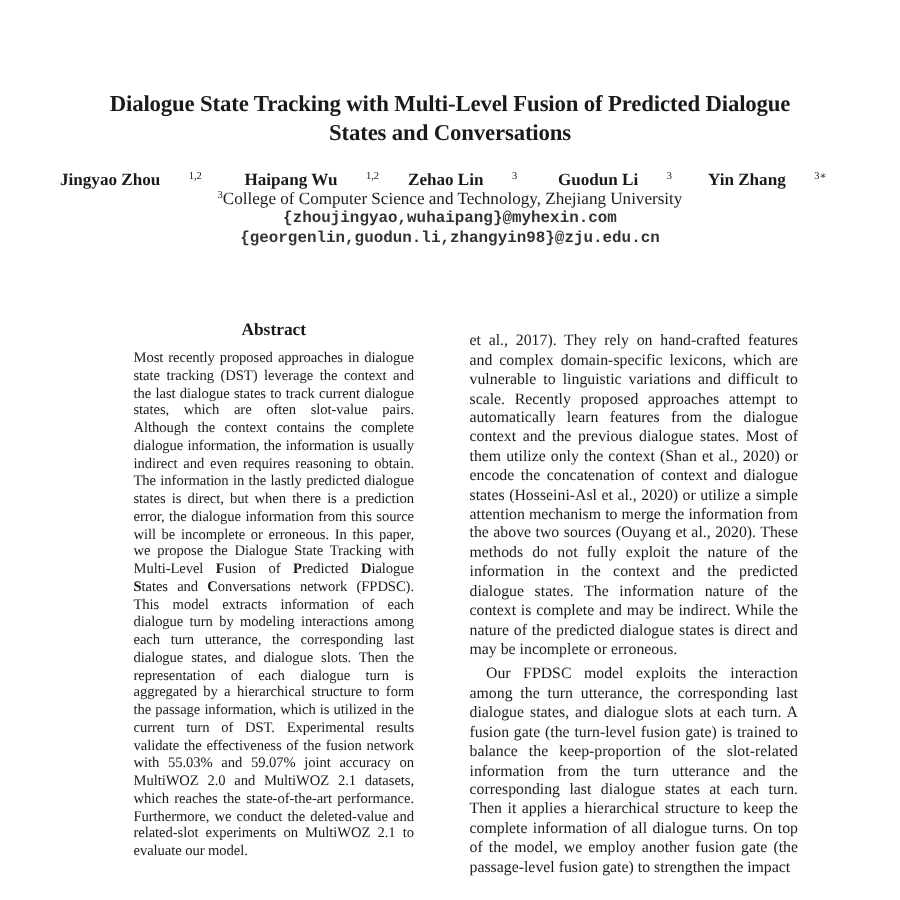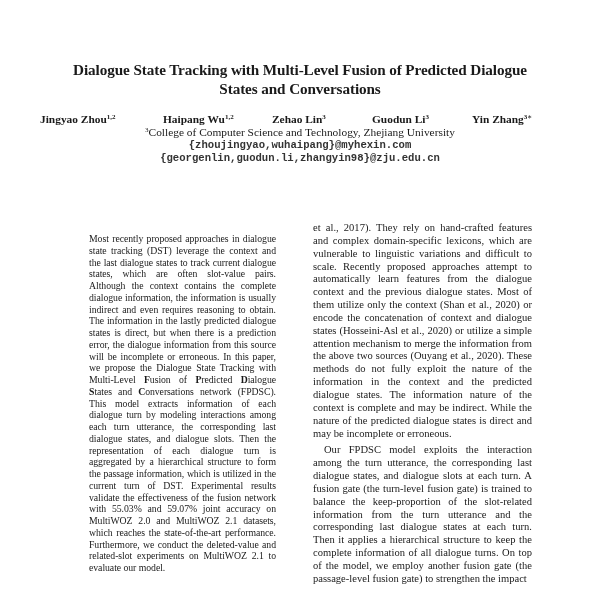--- a/index.html
+++ b/index.html
@@ -13,21 +13,21 @@
   .title {
     position: absolute; left: 60px; top: 60px; width: 480px;
     text-align: center; font-weight: bold; font-size: 15.2px; line-height: 19px;
     letter-spacing: -0.1px;
   }
   .authors {
     position: absolute; left: 60px; top: 110px; width: 480px; height: 14px;
     font-weight: bold; font-size: 11.4px; line-height: 14px;
   }
   .author { position: absolute; top: 0; white-space: nowrap; }
-  .author sup { font-size: 7px; font-weight: bold; vertical-align: 4px; }
+  .author sup { font-size: 7px; font-weight: normal; vertical-align: 4px; margin-left: 19px; }
   .affils {
     position: absolute; left: 60px; top: 124px; width: 480px;
     text-align: center; font-size: 11.4px; line-height: 13.2px;
   }
   .affils sup { font-size: 7px; vertical-align: 4px; }
   .email { font-family: "Liberation Mono", "DejaVu Sans Mono", monospace; font-size: 10.6px; color: #333; font-weight: bold; }
   .abstract-heading {
     position: absolute; left: 89px; top: 213px; width: 187px;
     text-align: center; font-weight: bold; font-size: 11.6px; line-height: 14px;
   }
@@ -63,20 +63,21 @@
     <span class="author" style="left:312px"><span>Guodun Li</span><sup>3</sup></span>
     <span class="author" style="left:412px"><span>Yin Zhang</span><sup>3∗</sup></span>
   </div>
 
   <div class="affils">
     <div><sup>3</sup><span>College of Computer Science and Technology, Zhejiang University</span></div>
     <div class="email">{zhoujingyao,wuhaipang}@myhexin.com</div>
     <div class="email">{georgenlin,guodun.li,zhangyin98}@zju.edu.cn</div>
   </div>
 
+  <div class="abstract-heading">Abstract</div>
 
   <div class="abstract-body"><span>Most recently proposed approaches in dialogue state tracking (DST) leverage the context and the last dialogue states to track current dialogue states, which are often slot-value pairs. Although the context contains the complete dialogue information, the information is usually indirect and even requires reasoning to obtain. The information in the lastly predicted dialogue states is direct, but when there is a prediction error, the dialogue information from this source will be incomplete or erroneous. In this paper, we propose the Dialogue State Tracking with Multi-Level </span><b>F</b><span>usion of </span><b>P</b><span>redicted </span><b>D</b><span>ialogue </span><b>S</b><span>tates and </span><b>C</b><span>onversations</span><span> network (FPDSC). This model extracts information of each dialogue turn by modeling interactions among each turn utterance, the corresponding last dialogue states, and dialogue slots. Then the representation of each dialogue turn is aggregated by a hierarchical structure to form the passage information, which is utilized in the current turn of DST. Experimental results validate the effectiveness of the fusion network with 55.03% and 59.07% joint accuracy on MultiWOZ 2.0 and MultiWOZ 2.1 datasets, which reaches the state-of-the-art performance. Furthermore, we conduct the deleted-value and related-slot experiments on MultiWOZ 2.1 to evaluate our model.</span></div>
 
   <div class="section-heading"><span class="num">1</span><span>Introduction</span></div>
 
   <div class="right-col">
     <p>et al., 2017). They rely on hand-crafted features and complex domain-specific lexicons, which are vulnerable to linguistic variations and difficult to scale. Recently proposed approaches attempt to automatically learn features from the dialogue context and the previous dialogue states. Most of them utilize only the context (Shan et al., 2020) or encode the concatenation of context and dialogue states (Hosseini-Asl et al., 2020) or utilize a simple attention mechanism to merge the information from the above two sources (Ouyang et al., 2020). These methods do not fully exploit the nature of the information in the context and the predicted dialogue states. The information nature of the context is complete and may be indirect. While the nature of the predicted dialogue states is direct and may be incomplete or erroneous.</p>
     <p class="indent">Our FPDSC model exploits the interaction among the turn utterance, the corresponding last dialogue states, and dialogue slots at each turn. A fusion gate (the turn-level fusion gate) is trained to balance the keep-proportion of the slot-related information from the turn utterance and the corresponding last dialogue states at each turn. Then it applies a hierarchical structure to keep the complete information of all dialogue turns. On top of the model, we employ another fusion gate (the passage-level fusion gate) to strengthen the impact</p>
   </div>
 

